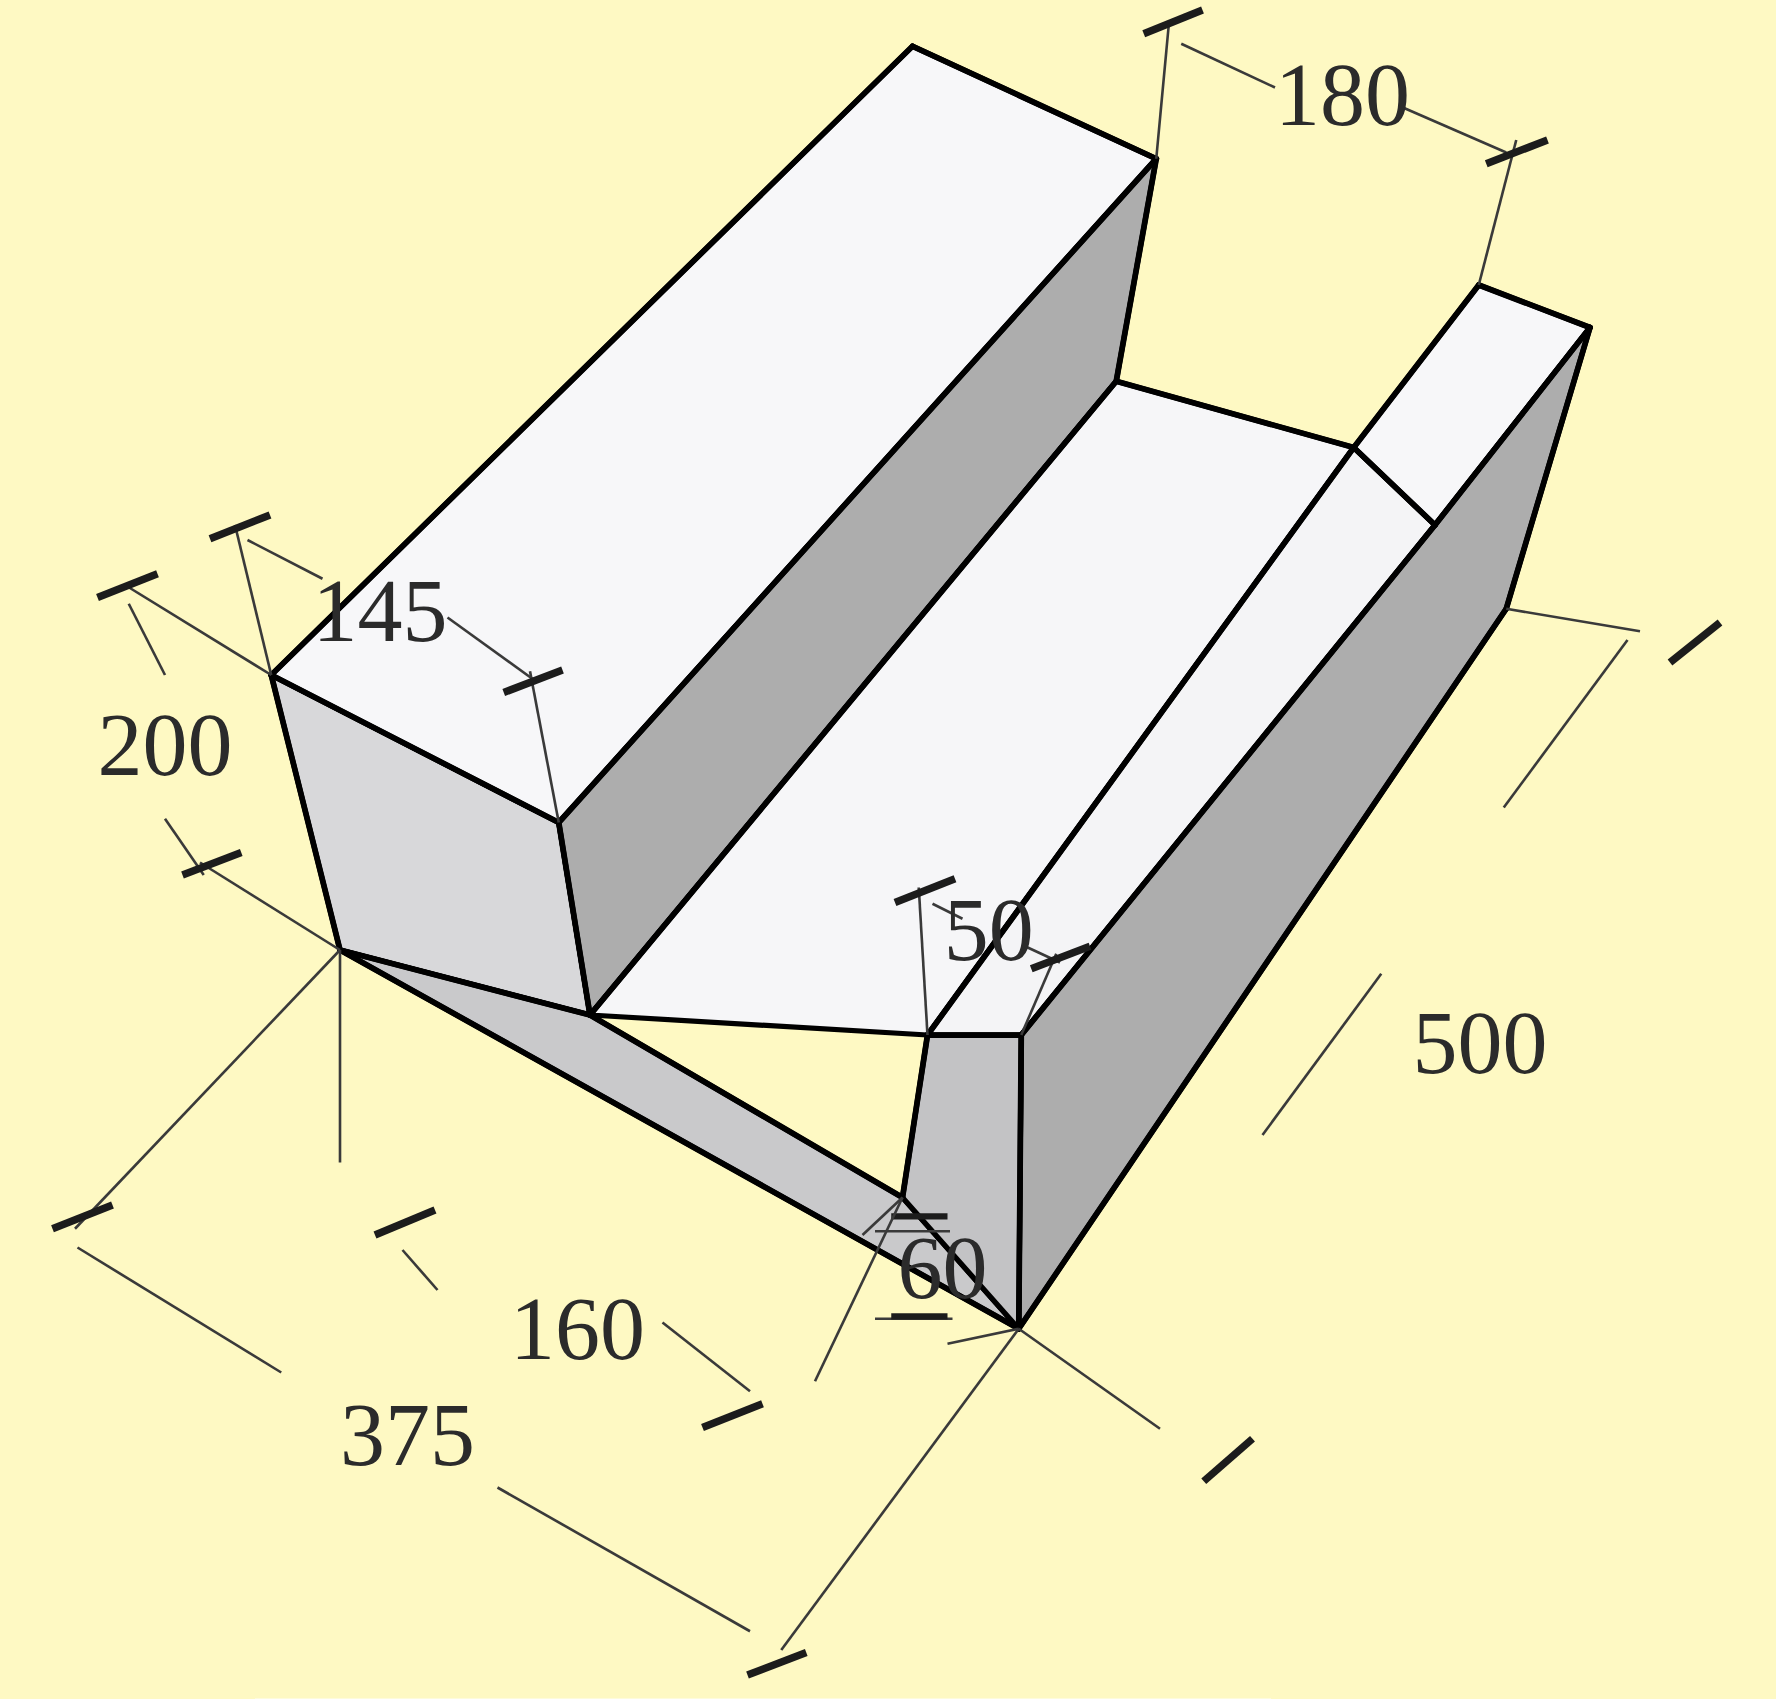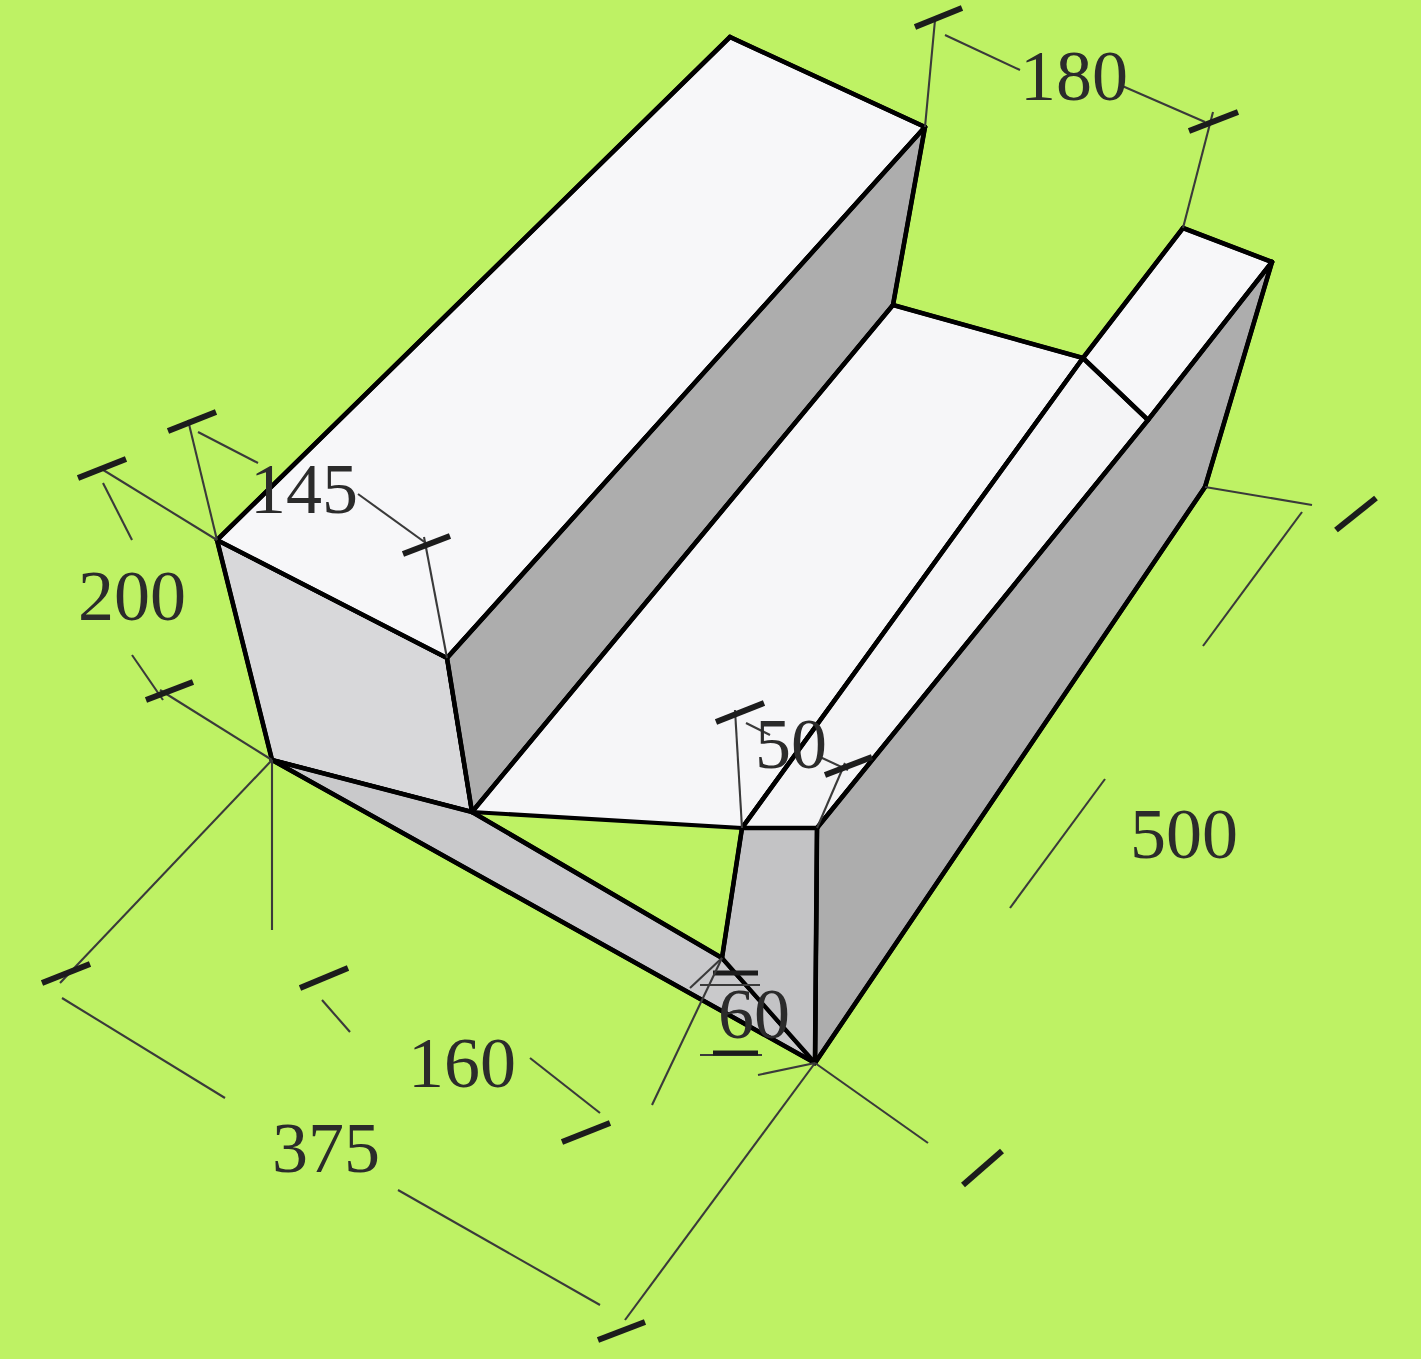--- a/index.html
+++ b/index.html
@@ -1,18 +1,18 @@
 <!DOCTYPE html>
 <html><head>
 <meta charset="utf-8">
 <style>
   html,body{margin:0;padding:0;background:#ffffff;}
   body{width:1421px;height:1359px;overflow:hidden;
        font-family:"Liberation Serif","DejaVu Serif",serif;}
-  #stage{position:relative;width:1421px;height:1359px;background:#bef264;}
+  #stage{position:relative;width:1421px;height:1359px;background:#fef9c3;}
   svg#drawing{position:absolute;left:0;top:0;width:1421px;height:1359px;display:block;}
   .dimtext{font-family:"Liberation Serif","DejaVu Serif",serif;
            font-size:72px;fill:#2b2b2b;dominant-baseline:alphabetic;}
 </style>
 </head>
 <body>
 
 <div id="stage">
   <svg id="drawing" viewBox="0 0 1421 1359">
 

